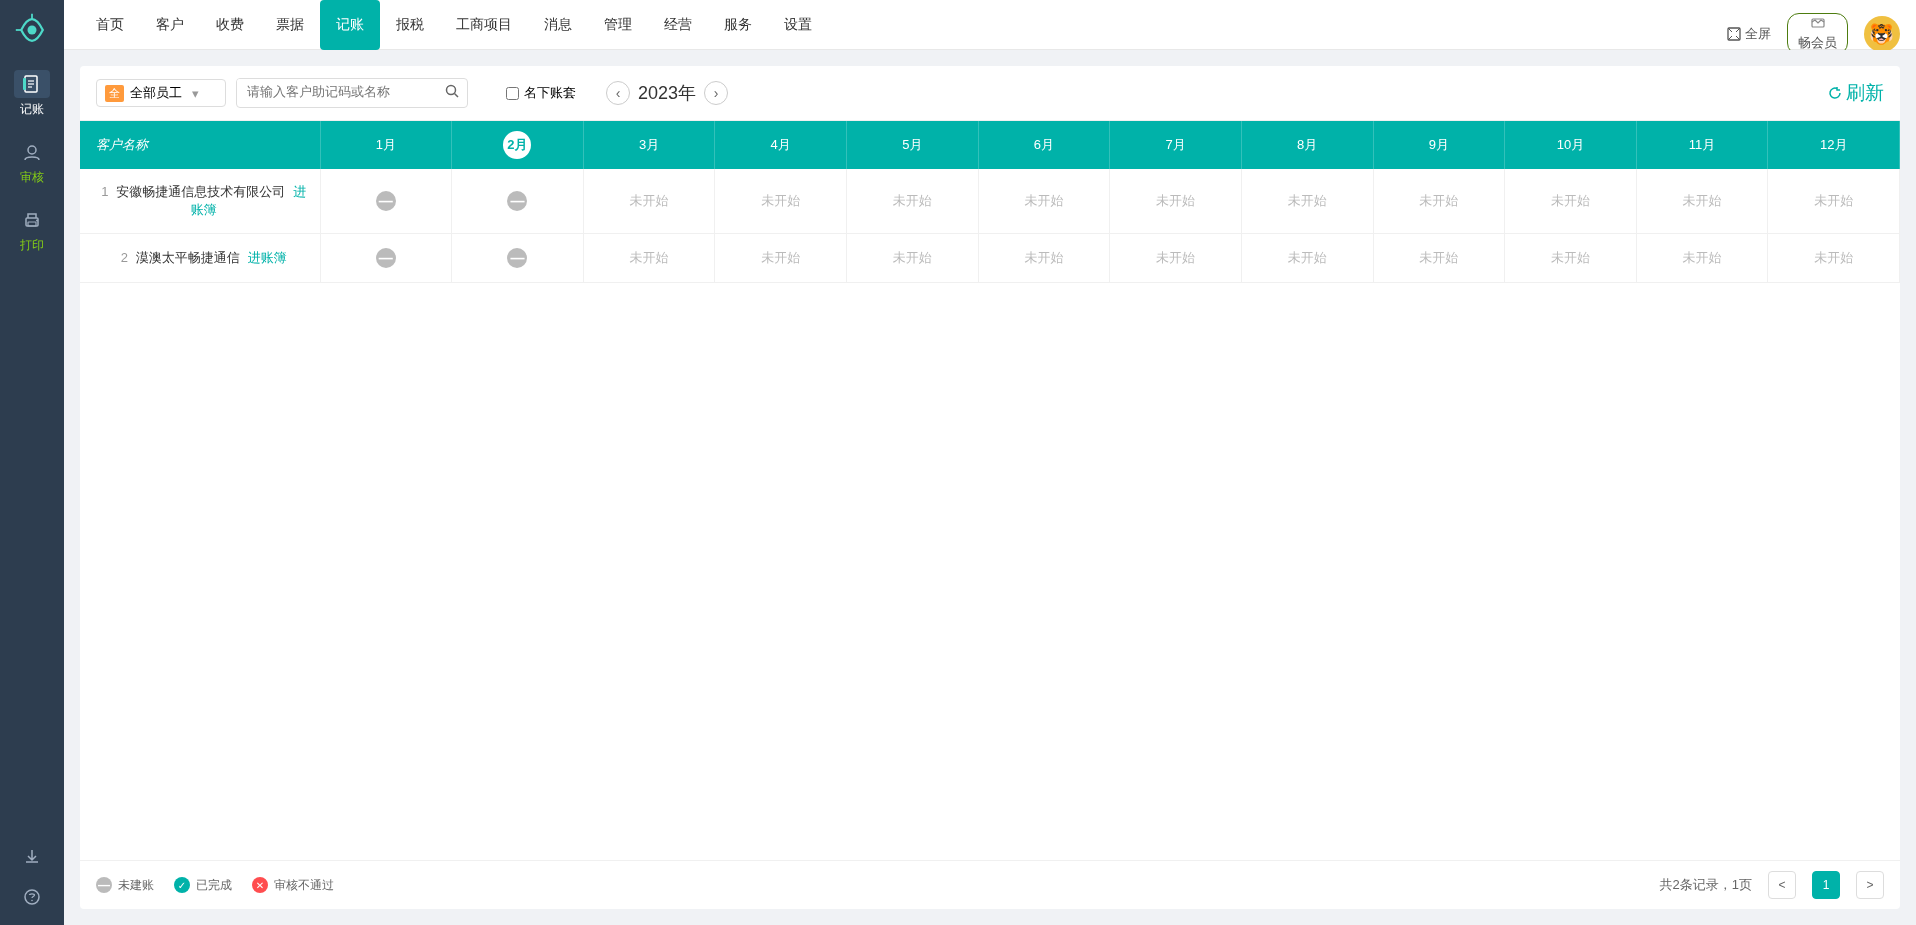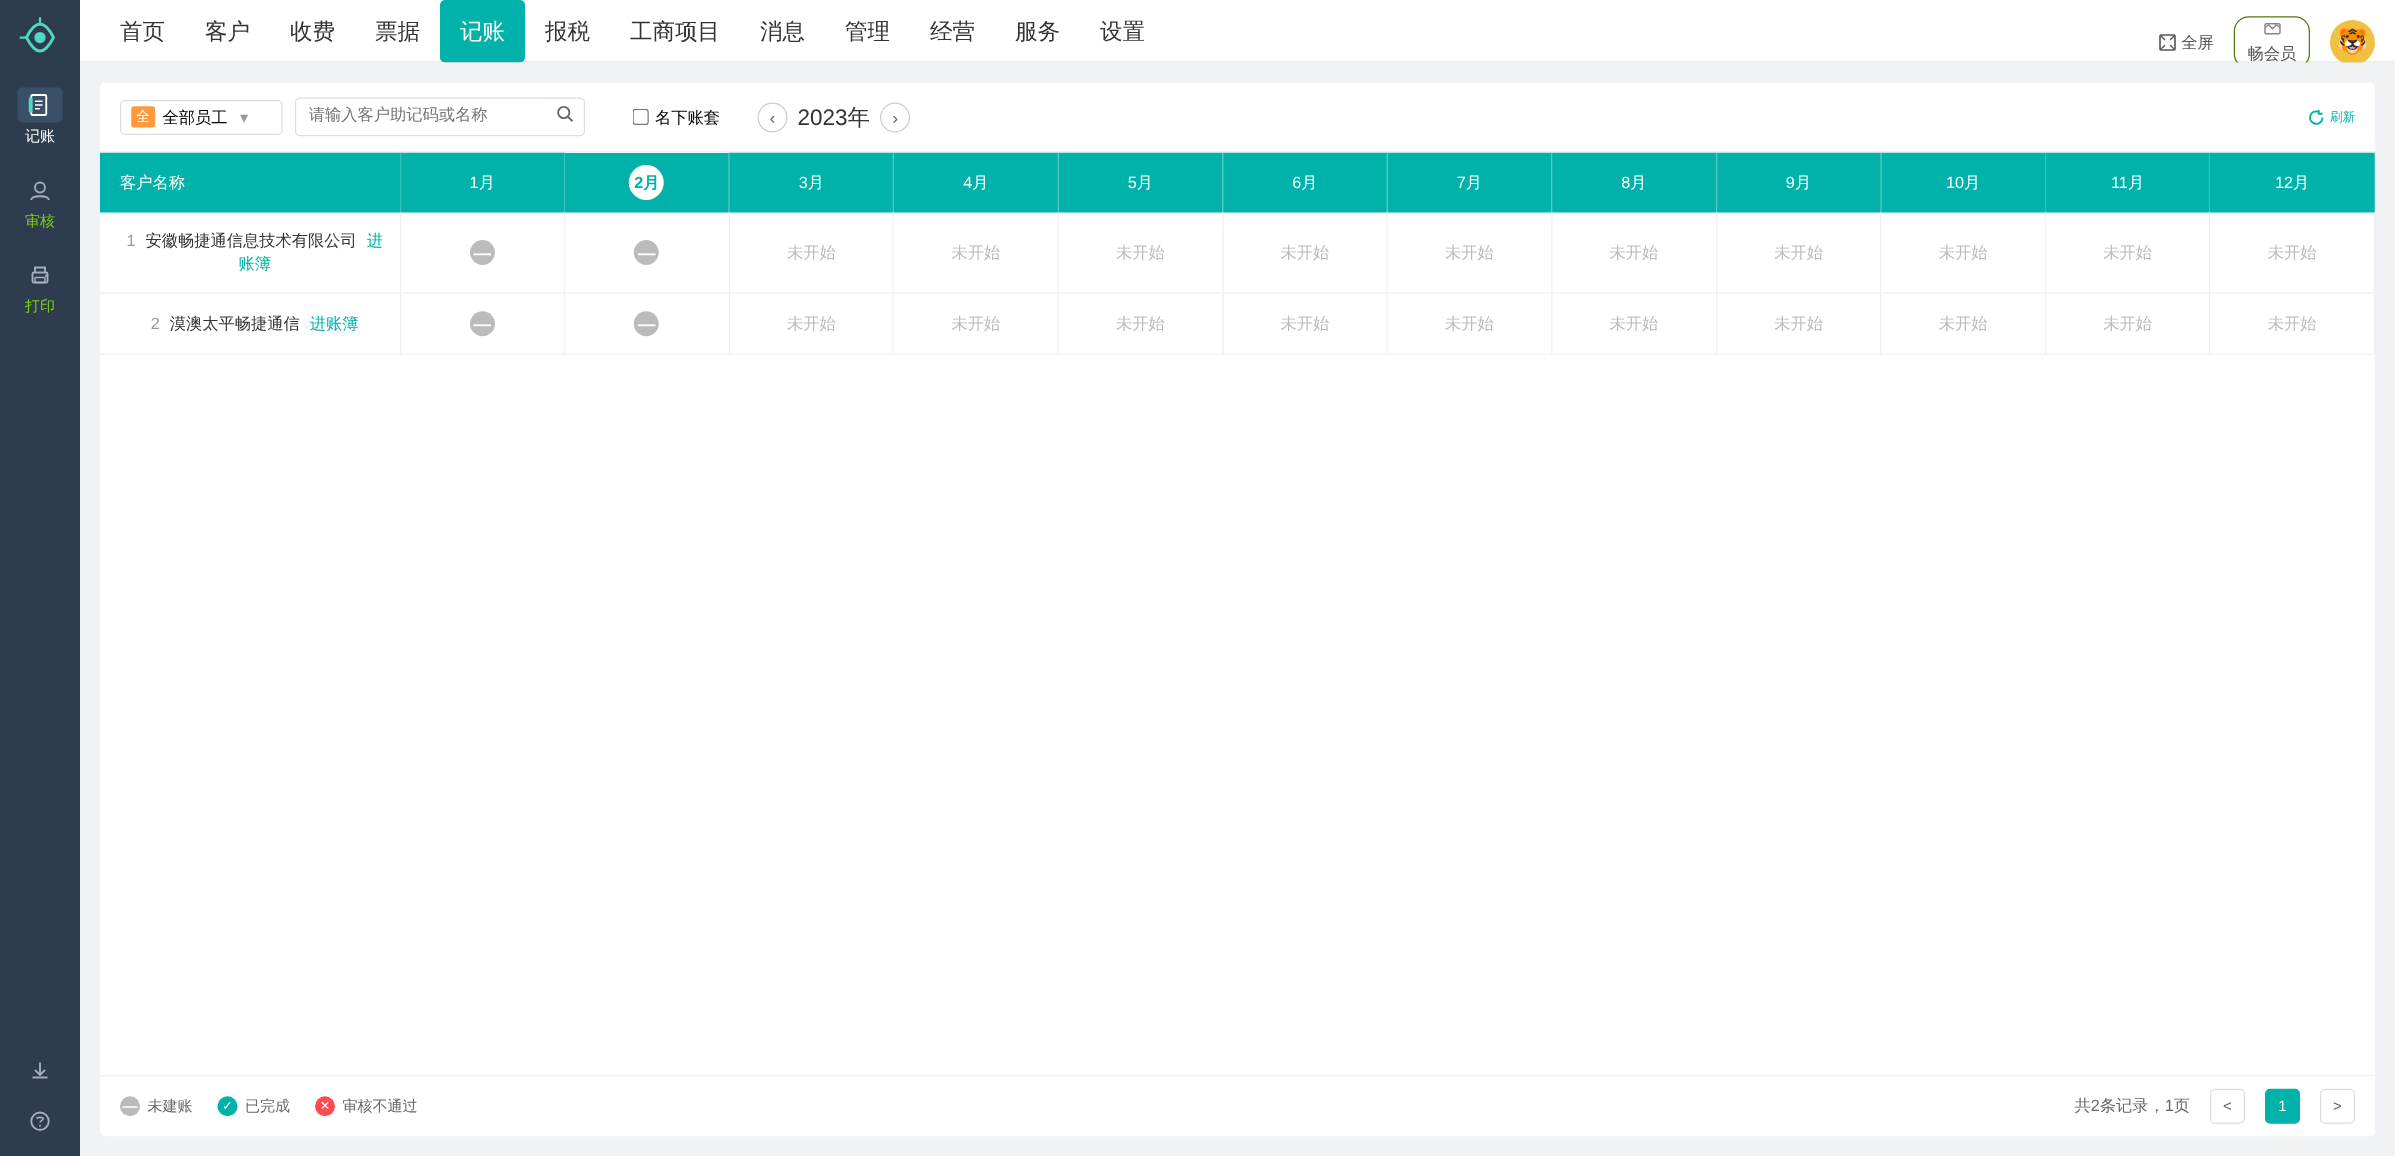--- a/index.html
+++ b/index.html
@@ -82,21 +82,21 @@
       flex-shrink: 0;
       gap: 0;
     }
     .nav-item {
       padding: 0 16px;
       height: 50px;
       display: flex;
       align-items: center;
       cursor: pointer;
       color: #333;
-      font-size: 18px;
+      font-size: 14px;
       white-space: nowrap;
     }
     .nav-item.active {
       background: #00b2a9;
       color: #fff;
       border-radius: 4px;
     }
     .navbar-right {
       margin-left: auto;
       display: flex;
@@ -218,21 +218,21 @@
       color: #666;
     }
     .year-text { font-size: 18px; color: #333; font-weight: 500; }
     .refresh-btn {
       margin-left: auto;
       display: flex;
       align-items: center;
       gap: 4px;
       cursor: pointer;
       color: #00b2a9;
-      font-size: 10px;
+      font-size: 19px;
     }
 
     
     .table-wrap {
       flex: 1;
       overflow: auto;
     }
     table {
       width: 100%;
       border-collapse: collapse;
@@ -245,20 +245,21 @@
     thead th {
       padding: 10px 8px;
       text-align: center;
       font-size: 13px;
       font-weight: 500;
       border-right: 1px solid rgba(255,255,255,0.2);
     }
     thead th:first-child {
       text-align: left;
       padding-left: 16px;
+      font-style: italic;
     }
     .th-month-active {
       position: relative;
     }
     .month-circle {
       display: inline-flex;
       width: 28px; height: 28px;
       border-radius: 50%;
       background: #fff;
       color: #00b2a9;

